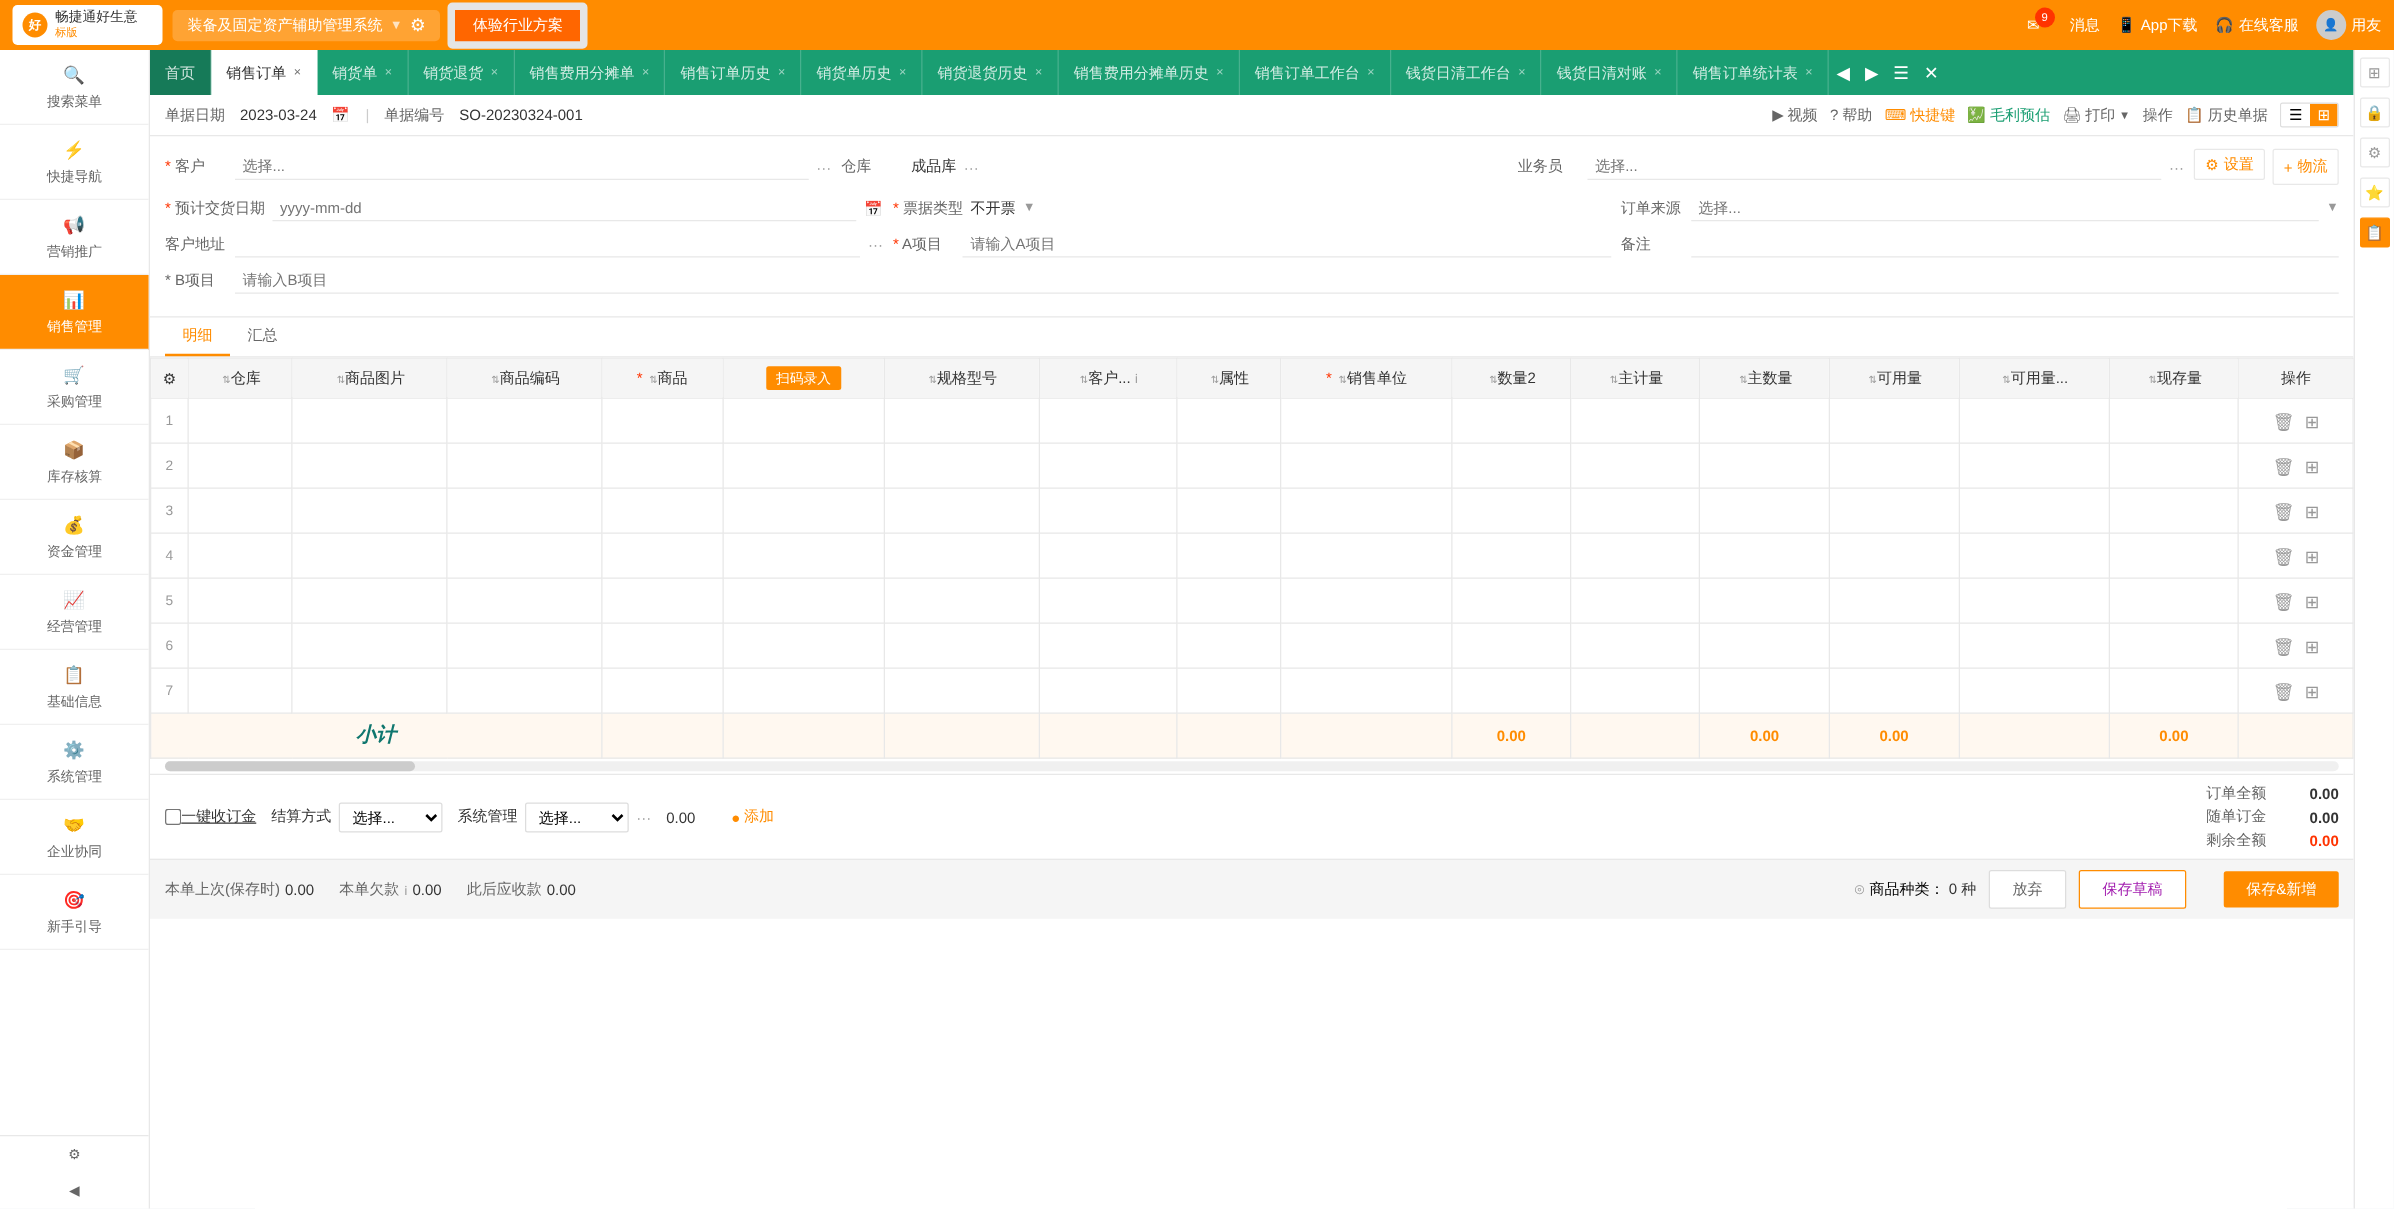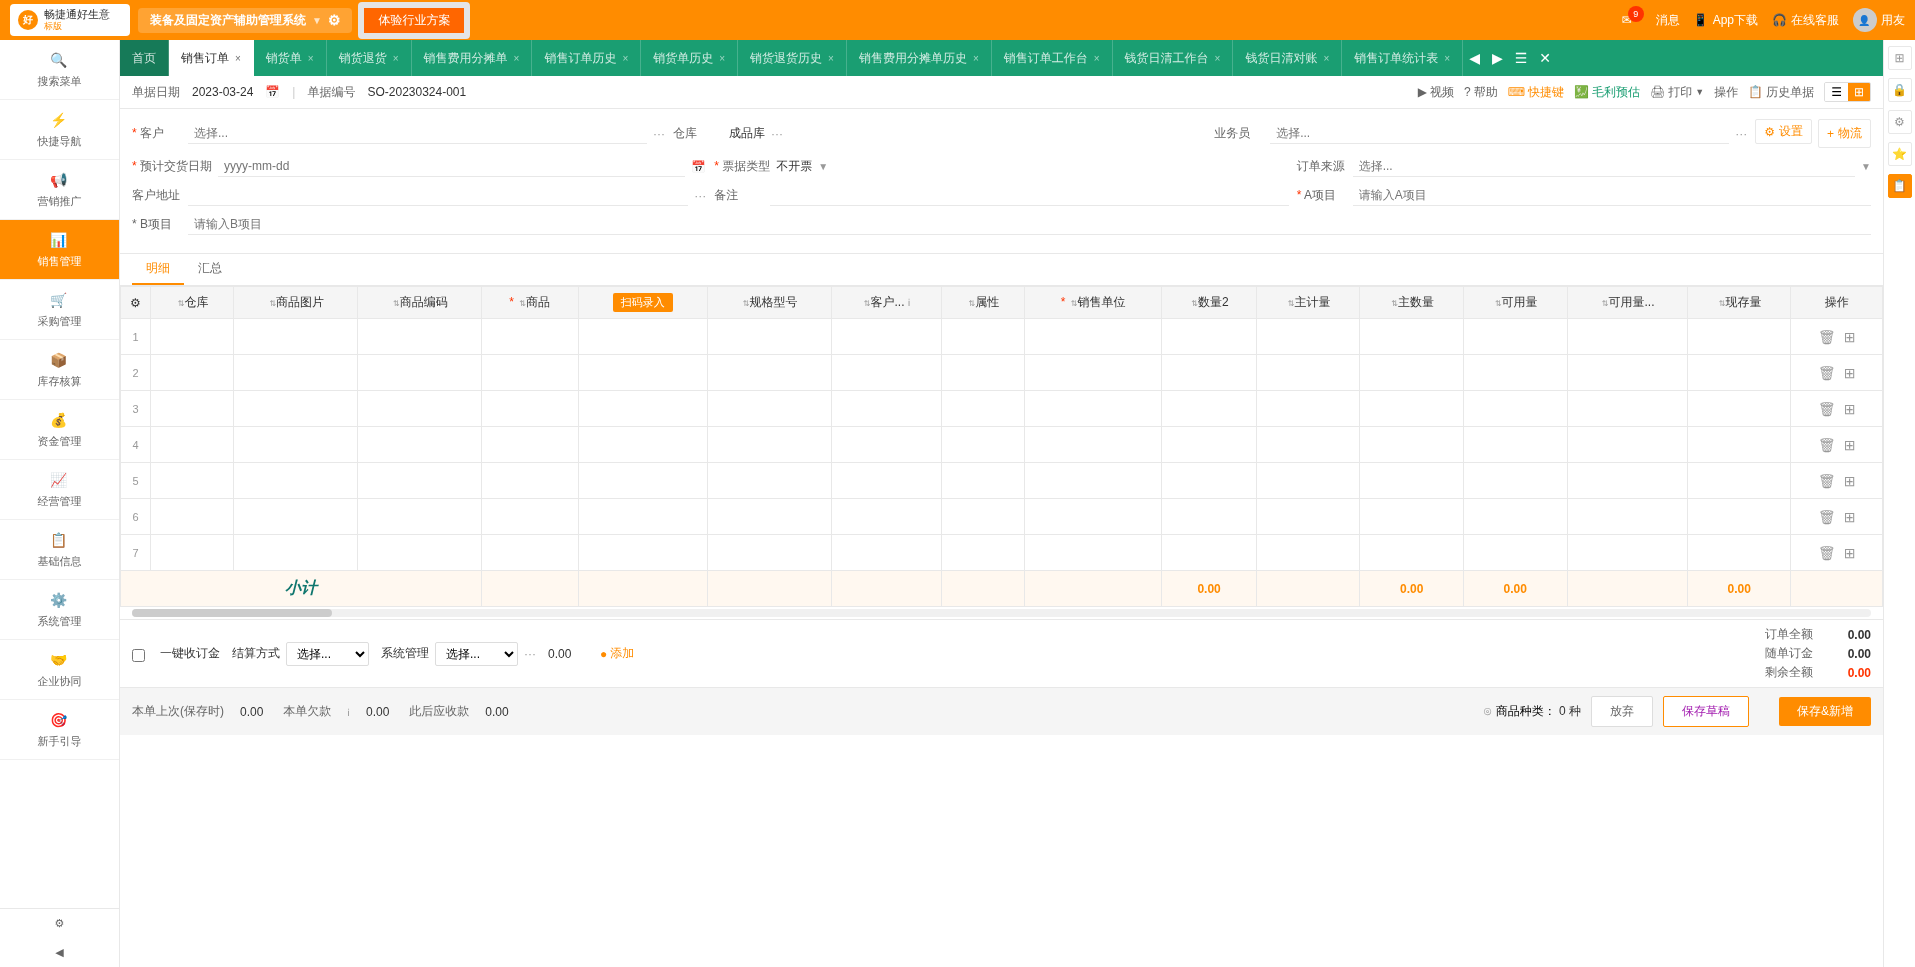--- a/index.html
+++ b/index.html
@@ -43,21 +43,20 @@
     }
     .system-name {
       background: rgba(255,255,255,0.2);
       color: #fff;
       padding: 4px 12px;
       border-radius: 4px;
       font-size: 12px;
       display: flex;
       align-items: center;
       gap: 6px;
-      font-weight: bold;
     }
     .solution-btn {
       background: #ff6600;
       border: 6px solid #e5e5e5;
       color: #fff;
       padding: 4px 14px;
       border-radius: 4px;
       font-size: 12px;
       cursor: pointer;
     }
@@ -368,22 +367,23 @@
       display: flex;
       align-items: center;
       padding: 6px 12px;
       border-top: 1px solid #e8e8e8;
       background: #fff;
       gap: 12px;
       font-size: 12px;
     }
     .bottom-checkbox {
       display: flex;
-      align-items: flex-end;
-      gap: 15px;
+      align-items: center;
+      gap: 0;
+      text-decoration: underline;
     }
     .bottom-field {
       display: flex;
       align-items: center;
       gap: 6px;
     }
     .bottom-select {
       border: 1px solid #ddd;
       padding: 3px 20px 3px 6px;
       font-size: 12px;
@@ -426,21 +426,21 @@
       align-items: center;
       padding: 8px 12px;
       background: #f5f5f5;
       border-top: 1px solid #e8e8e8;
       gap: 20px;
       font-size: 12px;
     }
     .footer-stat {
       display: flex;
       align-items: center;
-      gap: 16px;
+      gap: 4px;
       color: #666;
       justify-content: space-between;
     }
     .footer-stat-value { color: #333; }
     .footer-right {
       margin-left: auto;
       display: flex;
       align-items: center;
       gap: 10px;
     }
@@ -790,26 +790,26 @@
           </div>
         </div>
 
         <div class="form-row">
           <div class="form-field">
             <span class="field-label">客户地址</span>
             <input type="text" class="field-input" placeholder="" style="">
             <span class="field-dots">···</span>
           </div>
           <div class="form-field">
+            <span class="field-label required">A项目</span>
+            <input type="text" class="field-input" placeholder="请输入A项目" style="">
+          </div>
+          <div class="form-field">
             <span class="field-label">备注</span>
             <input type="text" class="field-input" placeholder="" style="flex: 2 1 0%;">
-          </div>
-          <div class="form-field">
-            <span class="field-label required">A项目</span>
-            <input type="text" class="field-input" placeholder="请输入A项目" style="">
           </div>
         </div>
 
         <div class="form-row">
           <div class="form-field">
             <span class="field-label">* B项目</span>
             <input type="text" class="field-input" placeholder="请输入B项目" style="">
           </div>
         </div>
       </div>

